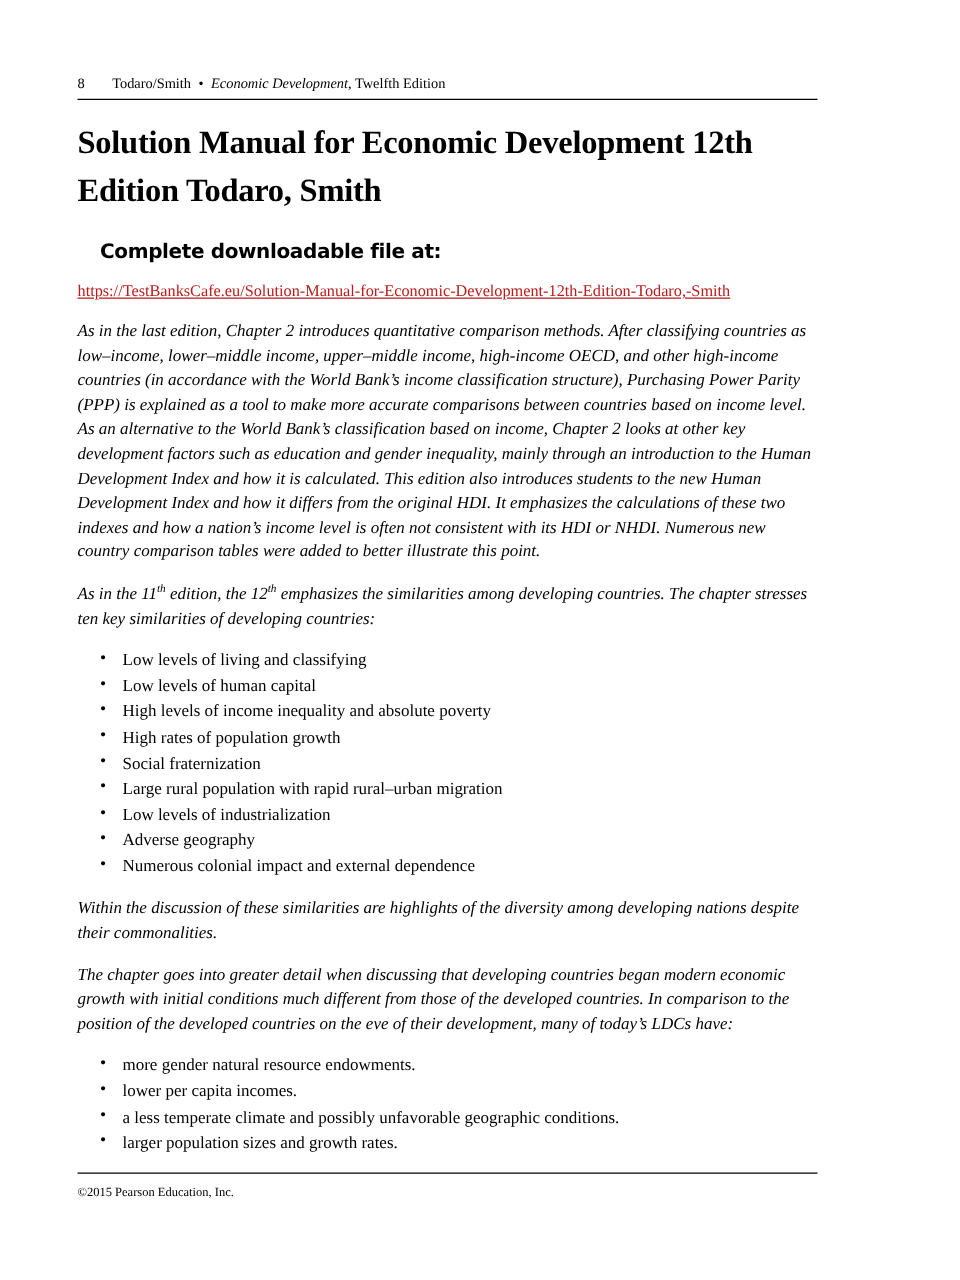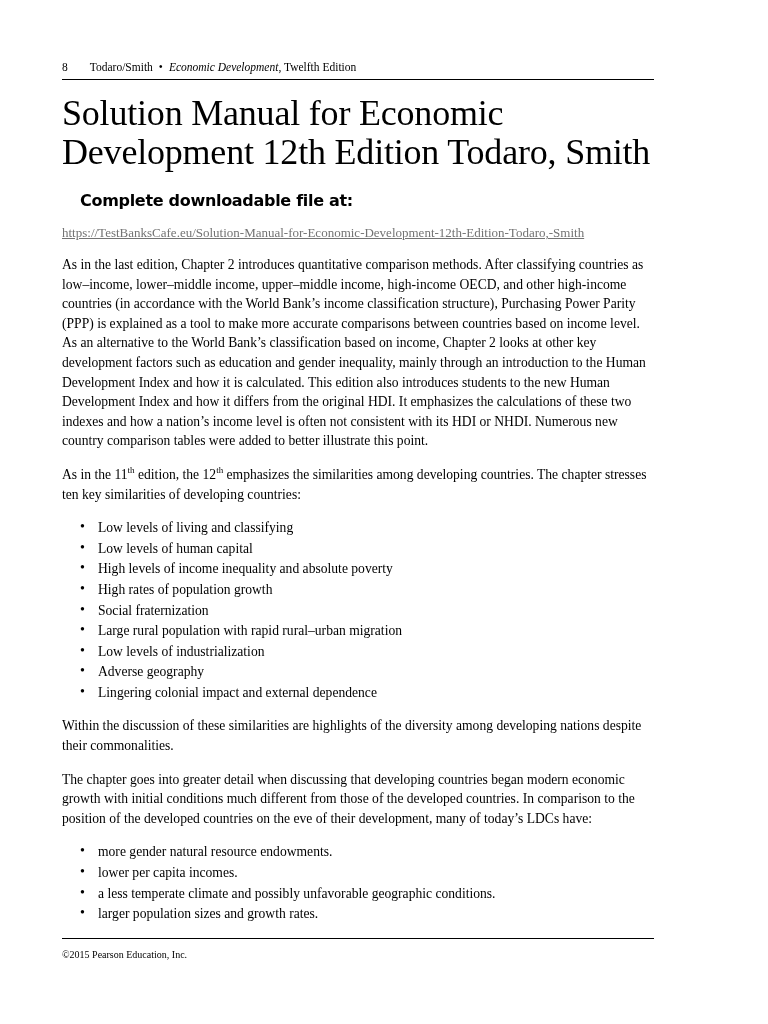--- a/index.html
+++ b/index.html
@@ -47,51 +47,52 @@
     font-style: italic;
   }
   .runhead .edition { }
   .rule-top {
     border-bottom: 1.4px solid #000;
     margin-top: 1px;
     margin-bottom: 14px;
   }
   h1.doc-title {
     font-family: "Liberation Serif", serif;
-    font-size: 36px;
-    font-weight: normal;
+    font-size: 26px;
+    font-weight: bold;
     line-height: 39px;
     margin: 0 0 0 0;
     letter-spacing: -0.2px;
   }
   h2.subhead {
     font-family: "DejaVu Sans", sans-serif;
     font-size: 16px;
     font-weight: bold;
     line-height: 22px;
     margin: 18px 0 12px 18px;
     letter-spacing: -0.3px;
   }
   .link-line {
     margin: 0 0 14px 0;
     font-size: 13px;
     line-height: 17px;
   }
   a.doclink {
-    color: #737373;
+    color: #b91c1c;
     text-decoration: underline;
     font-family: "Liberation Serif", serif;
     font-size: 13px;
     word-break: break-all;
   }
   p.body {
     font-size: 13.6px;
     line-height: 19.6px;
     margin: 0 0 14px 0;
     text-align: left;
+    font-style: italic;
   }
   ul.bullets {
     list-style: none;
     margin: 0 0 14px 0;
     padding: 0;
   }
   ul.bullets li {
     font-size: 13.6px;
     line-height: 19.6px;
     padding-left: 36px;
@@ -152,21 +153,21 @@
 
     <ul class="bullets">
       <li>Low levels of living and classifying</li>
       <li>Low levels of human capital</li>
       <li>High levels of income inequality and absolute poverty</li>
       <li>High rates of population growth</li>
       <li>Social fraternization</li>
       <li>Large rural population with rapid rural–urban migration</li>
       <li>Low levels of industrialization</li>
       <li>Adverse geography</li>
-      <li>Lingering colonial impact and external dependence</li>
+      <li>Numerous colonial impact and external dependence</li>
     </ul>
 
     <p class="body">Within the discussion of these similarities are highlights of the diversity among developing nations despite their commonalities.</p>
 
     <p class="body">The chapter goes into greater detail when discussing that developing countries began modern economic growth with initial conditions much different from those of the developed countries. In comparison to the position of the developed countries on the eve of their development, many of today’s LDCs have:</p>
 
     <ul class="bullets">
       <li>more gender natural resource endowments.</li>
       <li>lower per capita incomes.</li>
       <li>a less temperate climate and possibly unfavorable geographic conditions.</li>

